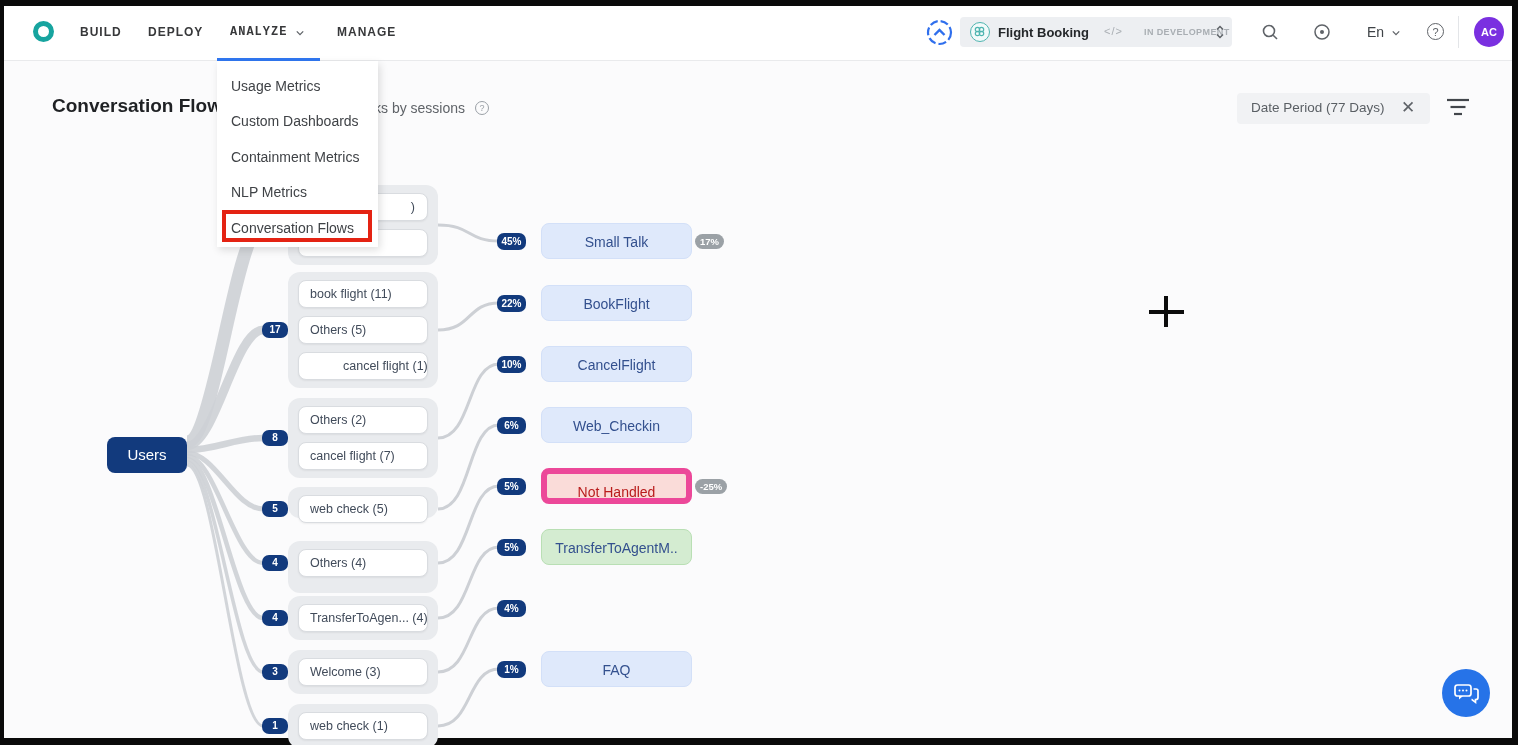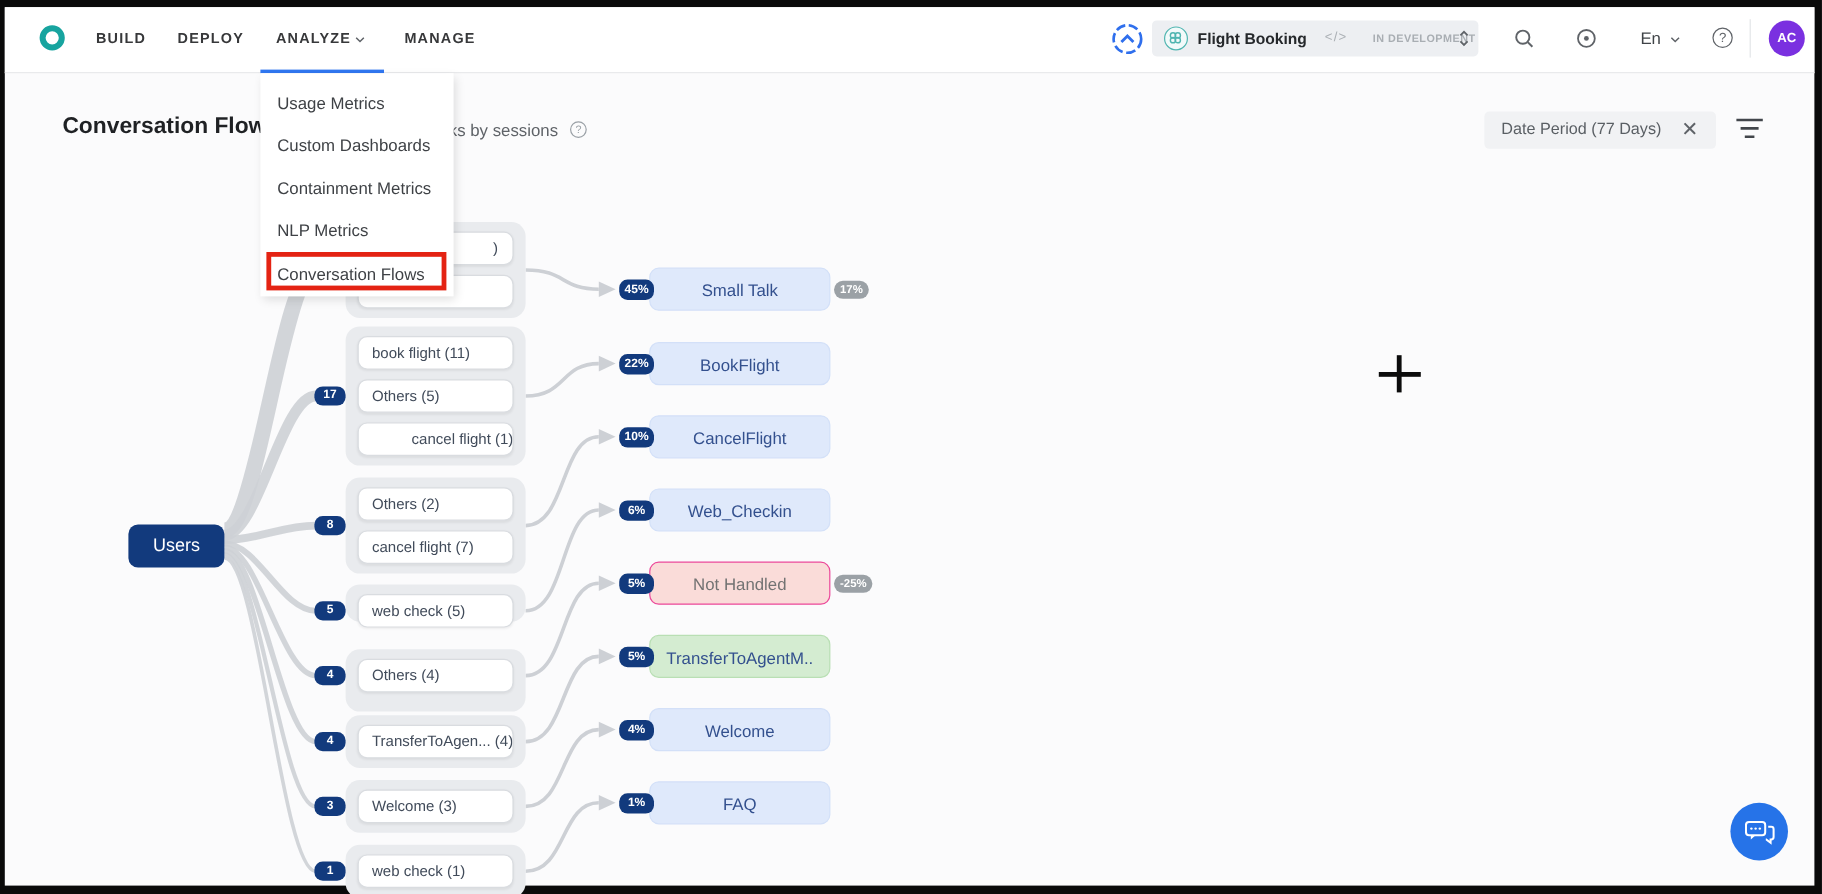--- a/index.html
+++ b/index.html
@@ -36,23 +36,23 @@
   
   #flow-svg { position:absolute; left:0; top:0; width:1518px; height:745px; z-index:1; }
   #flow-layer { position:absolute; left:0; top:0; width:1518px; height:745px; z-index:2; }
   .users-node { position:absolute; left:107px; top:437px; width:80px; height:36px; background:#123a7d; border-radius:8px; color:#fff; font-size:15px; text-align:center; line-height:36px; z-index:3; }
   .group { position:absolute; left:288px; width:150px; background:#e9ebee; border-radius:12px; }
   .gbox { position:absolute; left:10px; width:130px; height:28px; background:#fff; border:1px solid #d9dce0; border-radius:8px; font-size:12.5px; color:#414b5a; line-height:26px; padding-left:11px; box-shadow:0 1px 2px rgba(0,0,0,0.06); white-space:nowrap; overflow:hidden; }
   .gbox.right { padding-left:0; padding-right:12px; text-align:right; }
   .cbadge { position:absolute; left:262px; width:26px; height:16px; background:#123a7d; border-radius:7px; color:#fff; font-size:10px; font-weight:bold; text-align:center; line-height:16px; }
   .rnode { position:absolute; left:541px; width:151px; height:36px; border-radius:8px; font-size:14px; text-align:center; line-height:36px; white-space:nowrap; overflow:hidden; }
   .rnode.blue { background:#dfe9fb; border:1px solid #d3e0f8; color:#33508e; }
-  .rnode.red { background:#fadcd9; border:1px solid #ec4899; color:#737373; }
+  .rnode.red { background:#fadcd9; border:6px solid #ec4899; color:#b91c1c; }
   .rnode.green { background:#d4ecd1; border:1px solid #b9dfb4; color:#33508e; }
-  .pbadge { position:absolute; left:516px; width:29px; height:17px; background:#123a7d; border-radius:7px; color:#fff; font-size:10px; font-weight:bold; text-align:center; line-height:17px; }
+  .pbadge { position:absolute; left:497px; width:29px; height:17px; background:#123a7d; border-radius:7px; color:#fff; font-size:10px; font-weight:bold; text-align:center; line-height:17px; }
   .tbadge { position:absolute; left:695px; height:15px; background:#9ba1a6; border-radius:8px; color:#fff; font-size:9.5px; font-weight:bold; text-align:center; line-height:15px; padding:0 5px; }
   
   .cross-h { position:absolute; left:1149px; top:310px; width:35px; height:4px; background:#0c0c0c; z-index:50; }
   .cross-v { position:absolute; left:1164px; top:296px; width:4px; height:31px; background:#0c0c0c; z-index:50; }
   
   .chatbtn { position:absolute; left:1442px; top:669px; width:48px; height:48px; border-radius:50%; background:#2673e8; z-index:20; cursor:pointer; }
 </style>
 </head>
 <body>
 
@@ -129,21 +129,20 @@
       <div class="pbadge" style="top: 294.5px;">22%</div>
       <div class="rnode blue" style="top: 346px;">CancelFlight</div>
       <div class="pbadge" style="top: 355.5px;">10%</div>
       <div class="rnode blue" style="top: 407px;">Web_Checkin</div>
       <div class="pbadge" style="top: 416.5px;">6%</div>
       <div class="rnode red" style="top: 468px;">Not Handled</div>
       <div class="pbadge" style="top: 477.5px;">5%</div>
       <div class="tbadge" style="top: 478.5px;">-25%</div>
       <div class="rnode green" style="top: 529px;">TransferToAgentM..</div>
       <div class="pbadge" style="top: 538.5px;">5%</div>
-      <div class="rnode blue" style="top: 590px;">Welcome</div>
       <div class="pbadge" style="top: 599.5px;">4%</div>
       <div class="rnode blue" style="top: 651px;">FAQ</div>
       <div class="pbadge" style="top: 660.5px;">1%</div>
     </div>
 
   <div class="title">Conversation Flows</div>
   <div class="subtitle">ks by sessions</div>
   <div class="subhelp">?</div>
   <div class="datepill">
     <span class="txt">Date Period (77 Days)</span>
@@ -152,21 +151,21 @@
   <svg class="filtericon" viewBox="0 0 24 22">
     <line x1="1" y1="4" x2="23" y2="4" stroke="#42464b" stroke-width="2.2"></line>
     <line x1="4.5" y1="11" x2="19.5" y2="11" stroke="#42464b" stroke-width="2.2"></line>
     <line x1="8" y1="18" x2="16" y2="18" stroke="#42464b" stroke-width="2.2"></line>
   </svg>
 
   <div class="nav"></div>
   <div class="logo" style="z-index:31;"></div>
   <div class="navitem" style="left:80px; z-index:31;">BUILD</div>
   <div class="navitem" style="left:148px; z-index:31;">DEPLOY</div>
-  <div class="navitem" style="left:230px; z-index:31;">ANALYZE</div>
+  <div class="navitem" style="left:230px; z-index:31;font-family:Liberation Mono, monospace;">ANALYZE</div>
   <svg class="nav-chev" style="left:296px; z-index:31;" viewBox="0 0 10 6">
       <polyline points="1,1 5,5 9,1" fill="none" stroke="#5f6368" stroke-width="1.6"></polyline>
     </svg>
   <div class="navitem" style="left:337px; z-index:31;">MANAGE</div>
   <div class="underline"></div>
 
   <svg style="position:absolute; left:926px; top:19px; z-index:31;" width="27" height="27" viewBox="0 0 27 27">
     <circle cx="13.5" cy="13.5" r="11.5" fill="none" stroke="#2f6fed" stroke-width="2.2" stroke-dasharray="8 3"></circle>
     <polyline points="8.5,16 13.5,11 18.5,16" fill="none" stroke="#2f6fed" stroke-width="2.4"></polyline>
   </svg>

